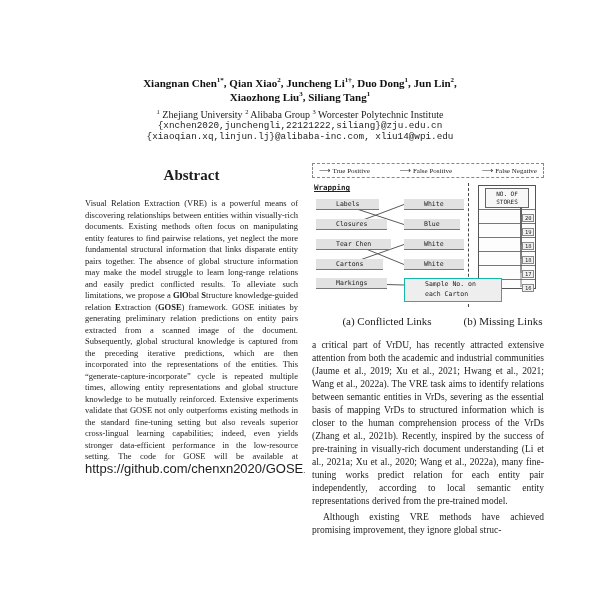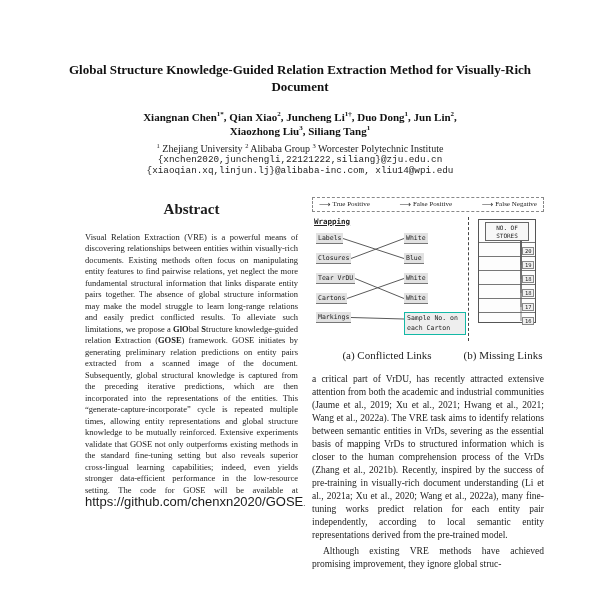--- a/index.html
+++ b/index.html
@@ -25,21 +25,21 @@
   .figure{margin:0 0 10px 0;}
   .legend{display:flex;justify-content:space-between;align-items:center;border:1px dashed #888;
           padding:2px 6px;font-size:7px;color:#222;}
   .lg-item{display:flex;align-items:center;gap:3px;}
   .lg-arrow{font-size:8px;letter-spacing:-1px;color:#333;}
   .fig-body{position:relative;height:128px;margin-top:5px;}
   .panelA{position:absolute;left:0;top:0;width:150px;height:128px;}
   .fig-hdr{position:absolute;left:2px;top:0;font-family:"DejaVu Sans Mono",monospace;font-size:7.5px;
            font-weight:bold;text-decoration:underline;color:#222;}
   .ent{position:absolute;font-family:"DejaVu Sans Mono",monospace;font-size:6.5px;color:#222;
-       background:#e2e2e2;border-bottom:1px solid #777;padding:1px 2px;white-space:nowrap;z-index:2;}
+       background:#e2e2e2;border-bottom:1px solid #777;padding:1px 20px;white-space:nowrap;z-index:2;}
   .entL{left:4px;}
   .entR{left:92px;}
   .entR.boxed{width:56px;white-space:normal;border:1px solid #14b8a6;line-height:1.5;background:#eee;}
   .links{position:absolute;left:0;top:0;z-index:1;}
   .divider{position:absolute;left:156px;top:0;height:124px;border-left:1.5px dashed #444;}
   .panelB{position:absolute;left:166px;top:2px;width:62px;height:110px;}
   .tableB{position:relative;width:58px;height:104px;border:1px solid #555;box-sizing:border-box;background:#fdfdfd;}
   .thB{width:42px;margin:2px auto 1px auto;border:1px solid #666;font-family:"DejaVu Sans Mono",monospace;
        font-size:6px;line-height:1.3;text-align:center;padding:1px 0;background:#f7f7f7;}
   .rowB{position:relative;height:13px;border-top:1px solid #777;}
@@ -54,21 +54,20 @@
   .para{font-size:9.5px;line-height:13px;text-align:justify;margin:0;}
   .para1{margin-top:12px;}
   .para2{margin-top:3px;text-indent:11px;}
 </style>
 </head>
 <body>
 
 <div class="page">
 
   <div class="head">
-    <div class="title">Global Structure Knowledge-Guided Relation Extraction Method for Visually-Rich Document</div>
     <div class="authors" id="authors">
         <div class="author-line"><span>Xiangnan Chen</span><sup>1*</sup>, <span>Qian Xiao</span><sup>2</sup>, <span>Juncheng Li</span><sup>1†</sup>, <span>Duo Dong</span><sup>1</sup>, <span>Jun Lin</span><sup>2</sup>,</div>
         <div class="author-line"><span>Xiaozhong Liu</span><sup>3</sup>, <span>Siliang Tang</span><sup>1</sup></div>
       </div>
     <div class="affil" id="affiliations"><sup>1</sup> Zhejiang University <sup>2</sup> Alibaba Group <sup>3</sup> Worcester Polytechnic Institute</div>
     <div class="emails">
       <div>{xnchen2020,junchengli,22121222,siliang}@zju.edu.cn</div>
       <div>{xiaoqian.xq,linjun.lj}@alibaba-inc.com, xliu14@wpi.edu</div>
     </div>
   </div>
@@ -103,21 +102,21 @@
             <div class="fig-hdr">Wrapping</div>
             <svg class="links" id="linksA" width="150" height="128">
                 <line x1="31" y1="21.5" x2="92" y2="41.5" stroke="#5a5a5a" stroke-width="1"></line>
                 <line x1="39" y1="41.5" x2="92" y2="21.5" stroke="#5a5a5a" stroke-width="1"></line>
                 <line x1="43" y1="61.5" x2="92" y2="81.5" stroke="#5a5a5a" stroke-width="1"></line>
                 <line x1="35" y1="81.5" x2="92" y2="61.5" stroke="#5a5a5a" stroke-width="1"></line>
                 <line x1="39" y1="100.5" x2="92" y2="102" stroke="#5a5a5a" stroke-width="1"></line>
               </svg>
           <div class="ent entL" style="top: 16px;">Labels</div>
               <div class="ent entL" style="top: 36px;">Closures</div>
-              <div class="ent entL" style="top: 56px;">Tear VrDU</div>
+              <div class="ent entL" style="top: 56px;">Tear Chen</div>
               <div class="ent entL" style="top: 76px;">Cartons</div>
               <div class="ent entL" style="top: 95px;">Markings</div>
               <div class="ent entR" style="top: 16px;">White</div>
               <div class="ent entR" style="top: 36px;">Blue</div>
               <div class="ent entR" style="top: 56px;">White</div>
               <div class="ent entR" style="top: 76px;">White</div>
               <div class="ent entR boxed" style="top: 95px;">Sample No. on each Carton</div>
             </div>
           <div class="divider"></div>
           <div class="panelB">

